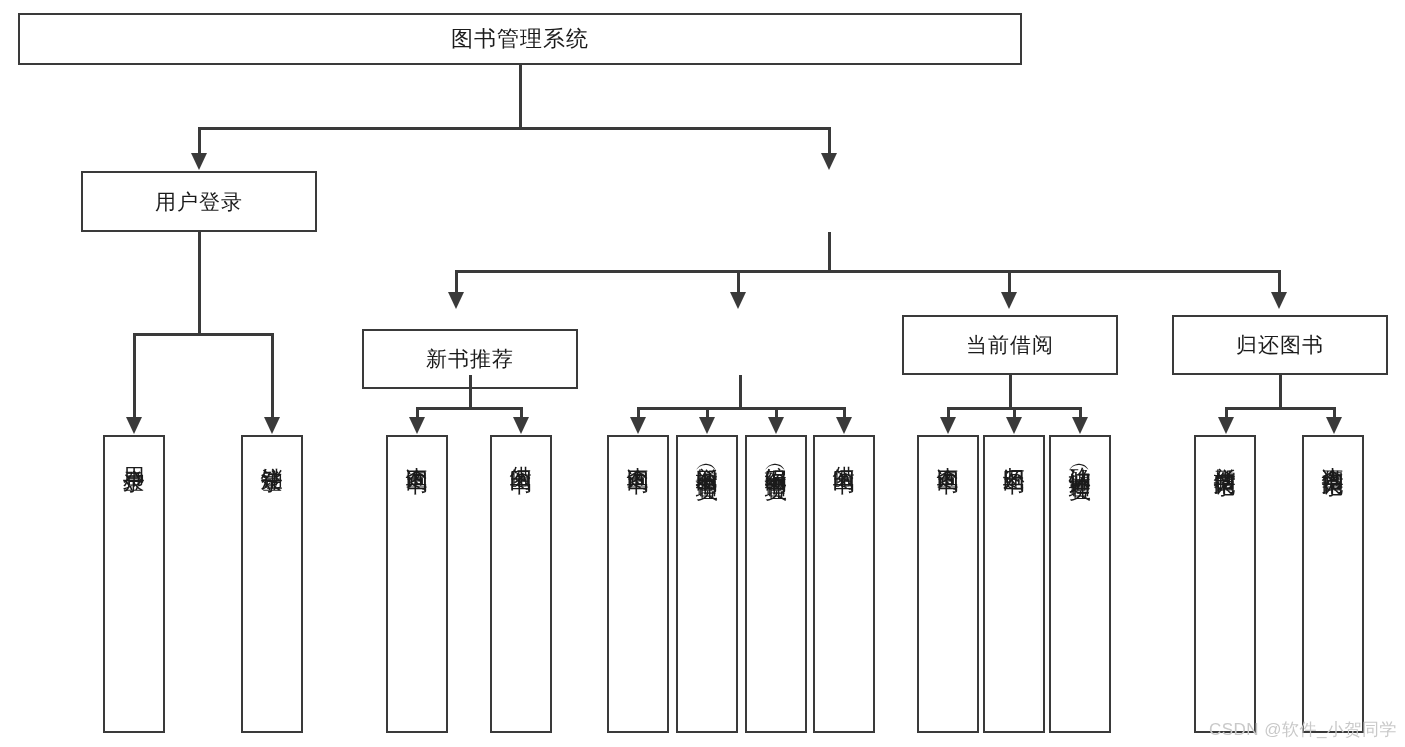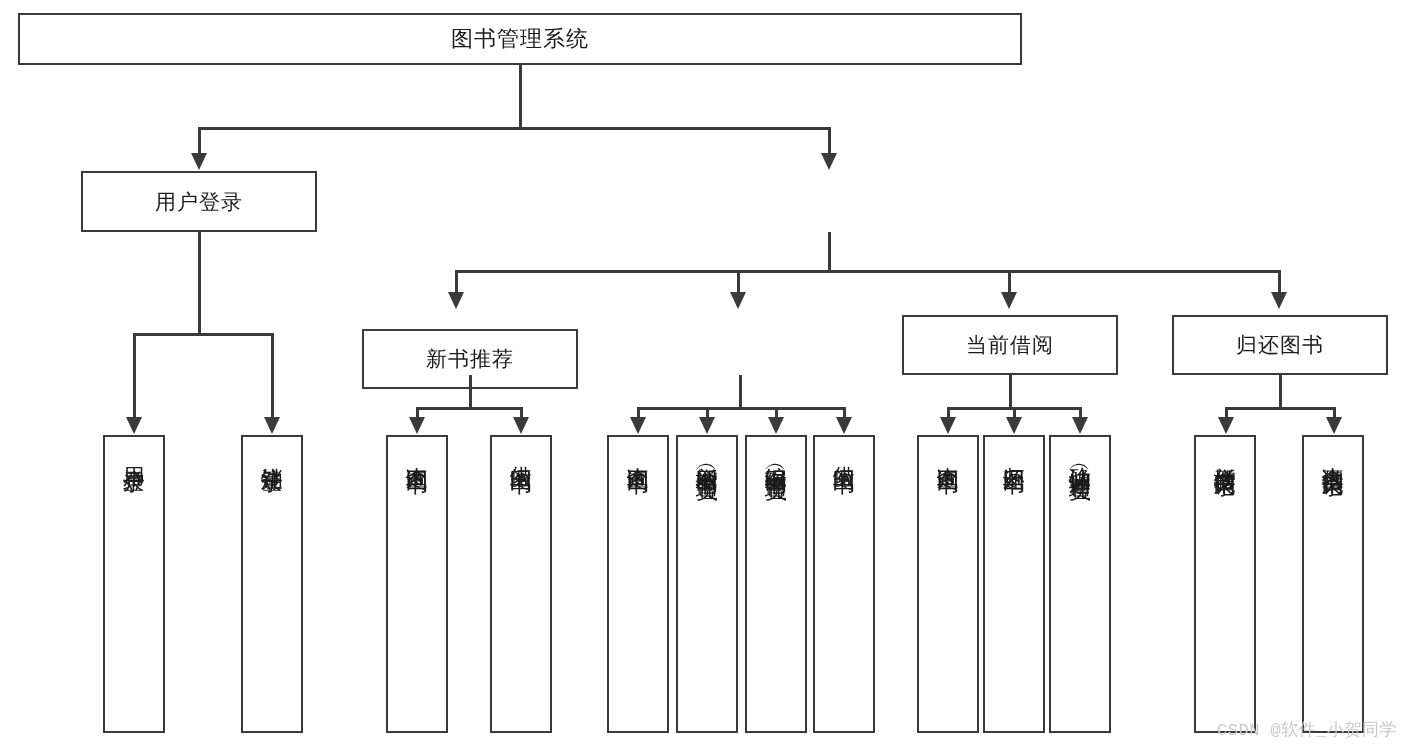--- a/index.html
+++ b/index.html
@@ -64,21 +64,20 @@
   }
   .watermark {
     position: absolute;
     right: 8px;
     bottom: 6px;
     font-size: 17px;
     color: #c9c9c9;
     letter-spacing: 0.5px;
     white-space: nowrap;
     pointer-events: none;
-    font-family: Liberation Mono, monospace;
   }
 </style>
 </head>
 <body>
 
 <div id="canvas">
 
   <div class="node h root" style="left:18px; top:13px; width:1004px; height:52px;">
     <span>图书管理系统</span>
   </div>

